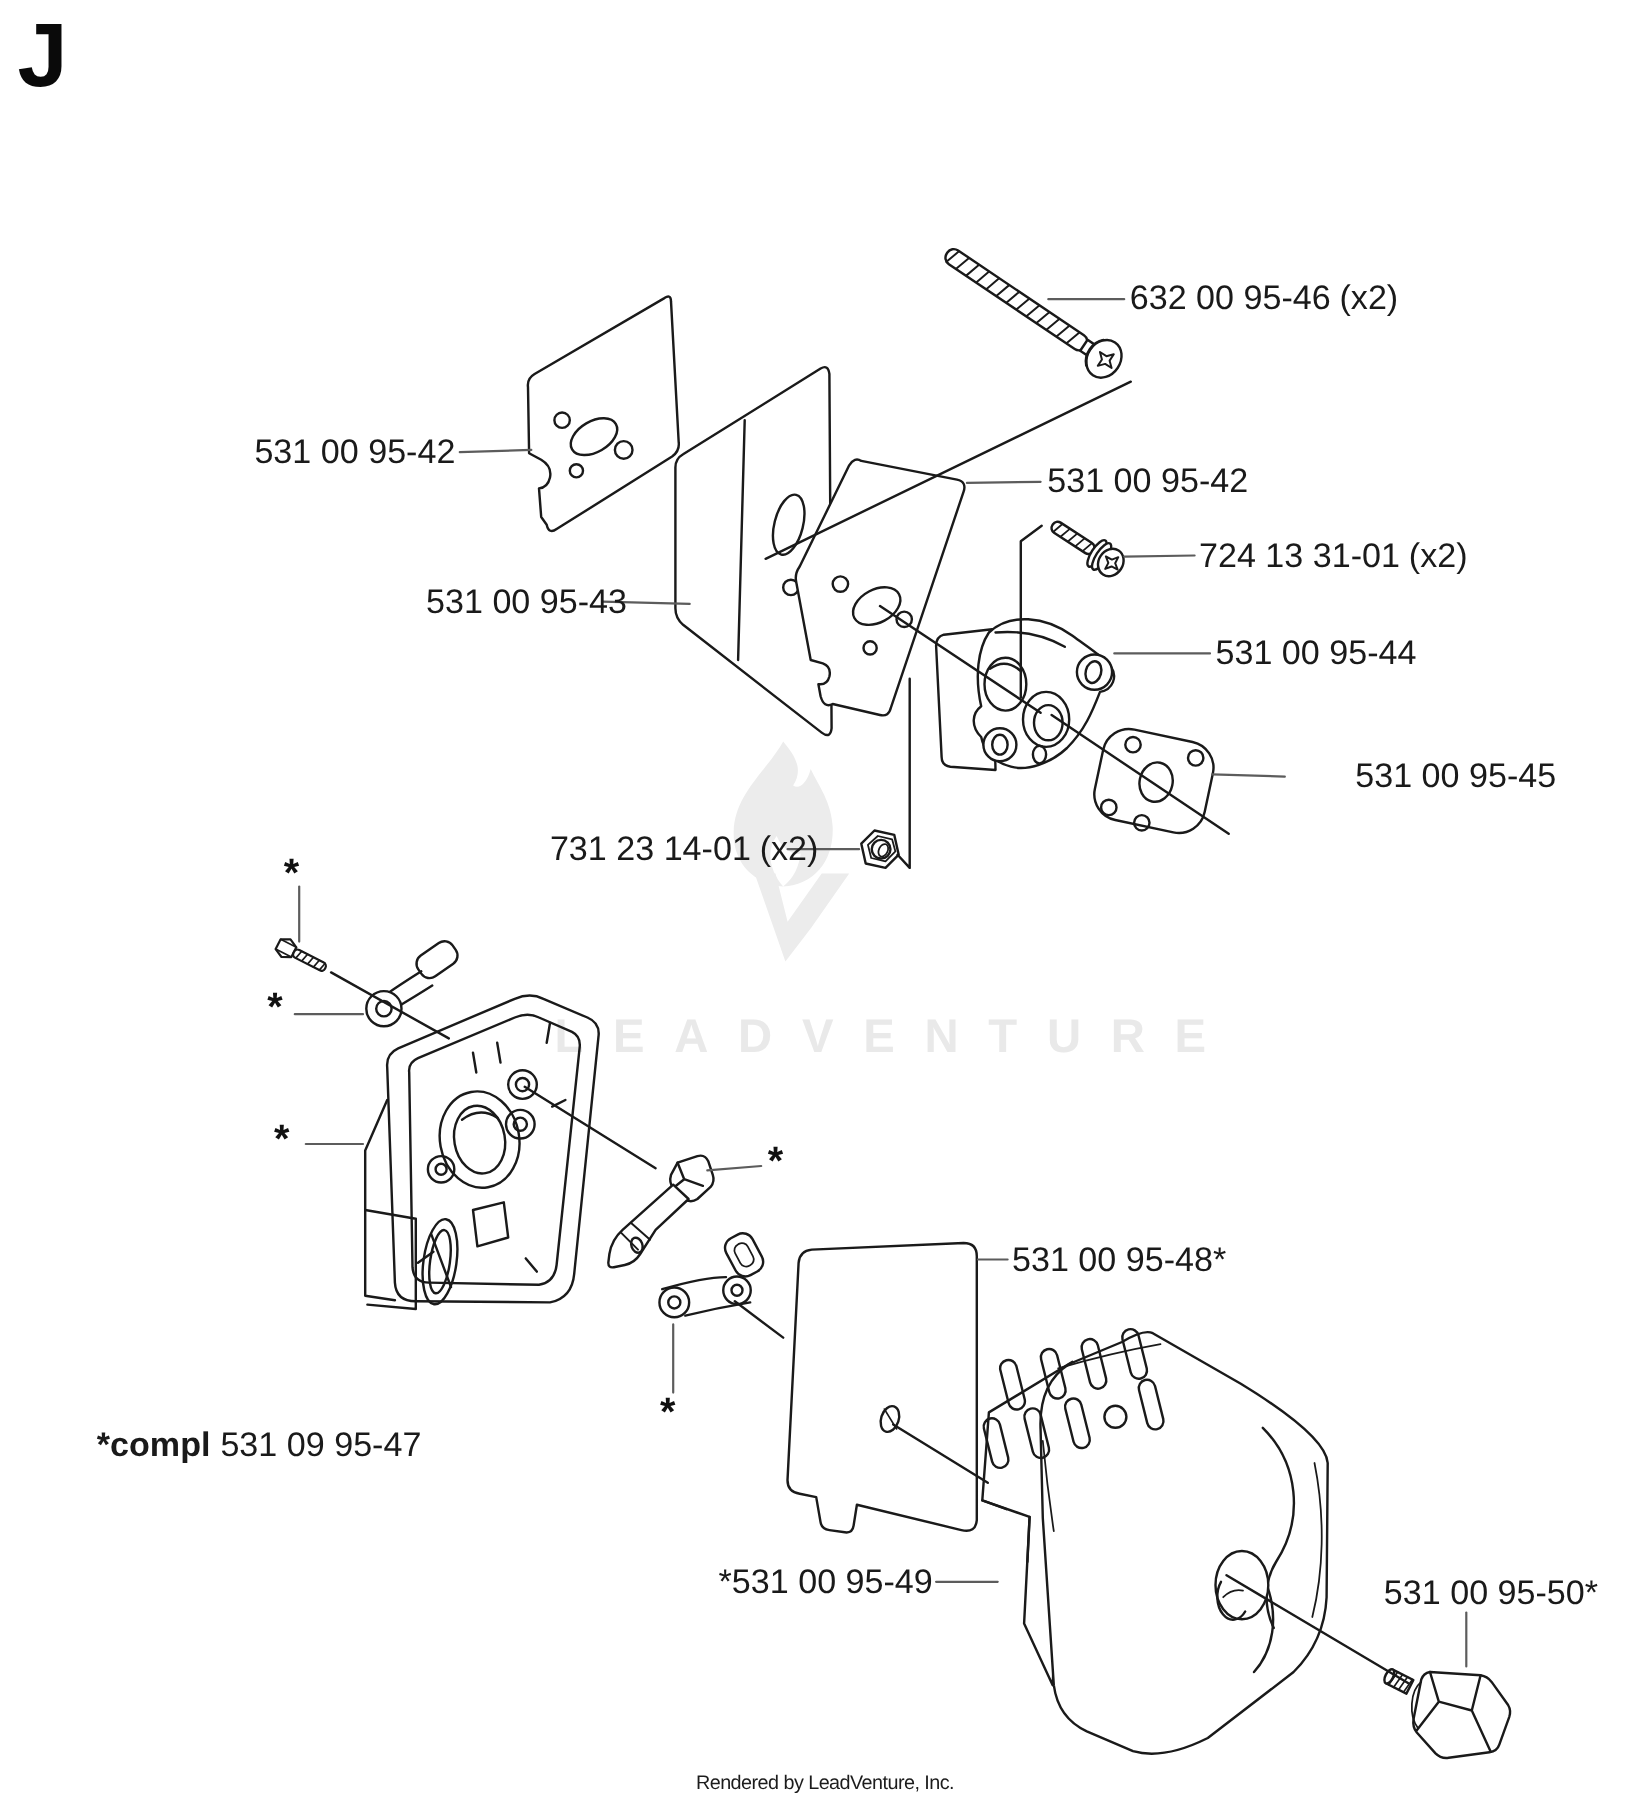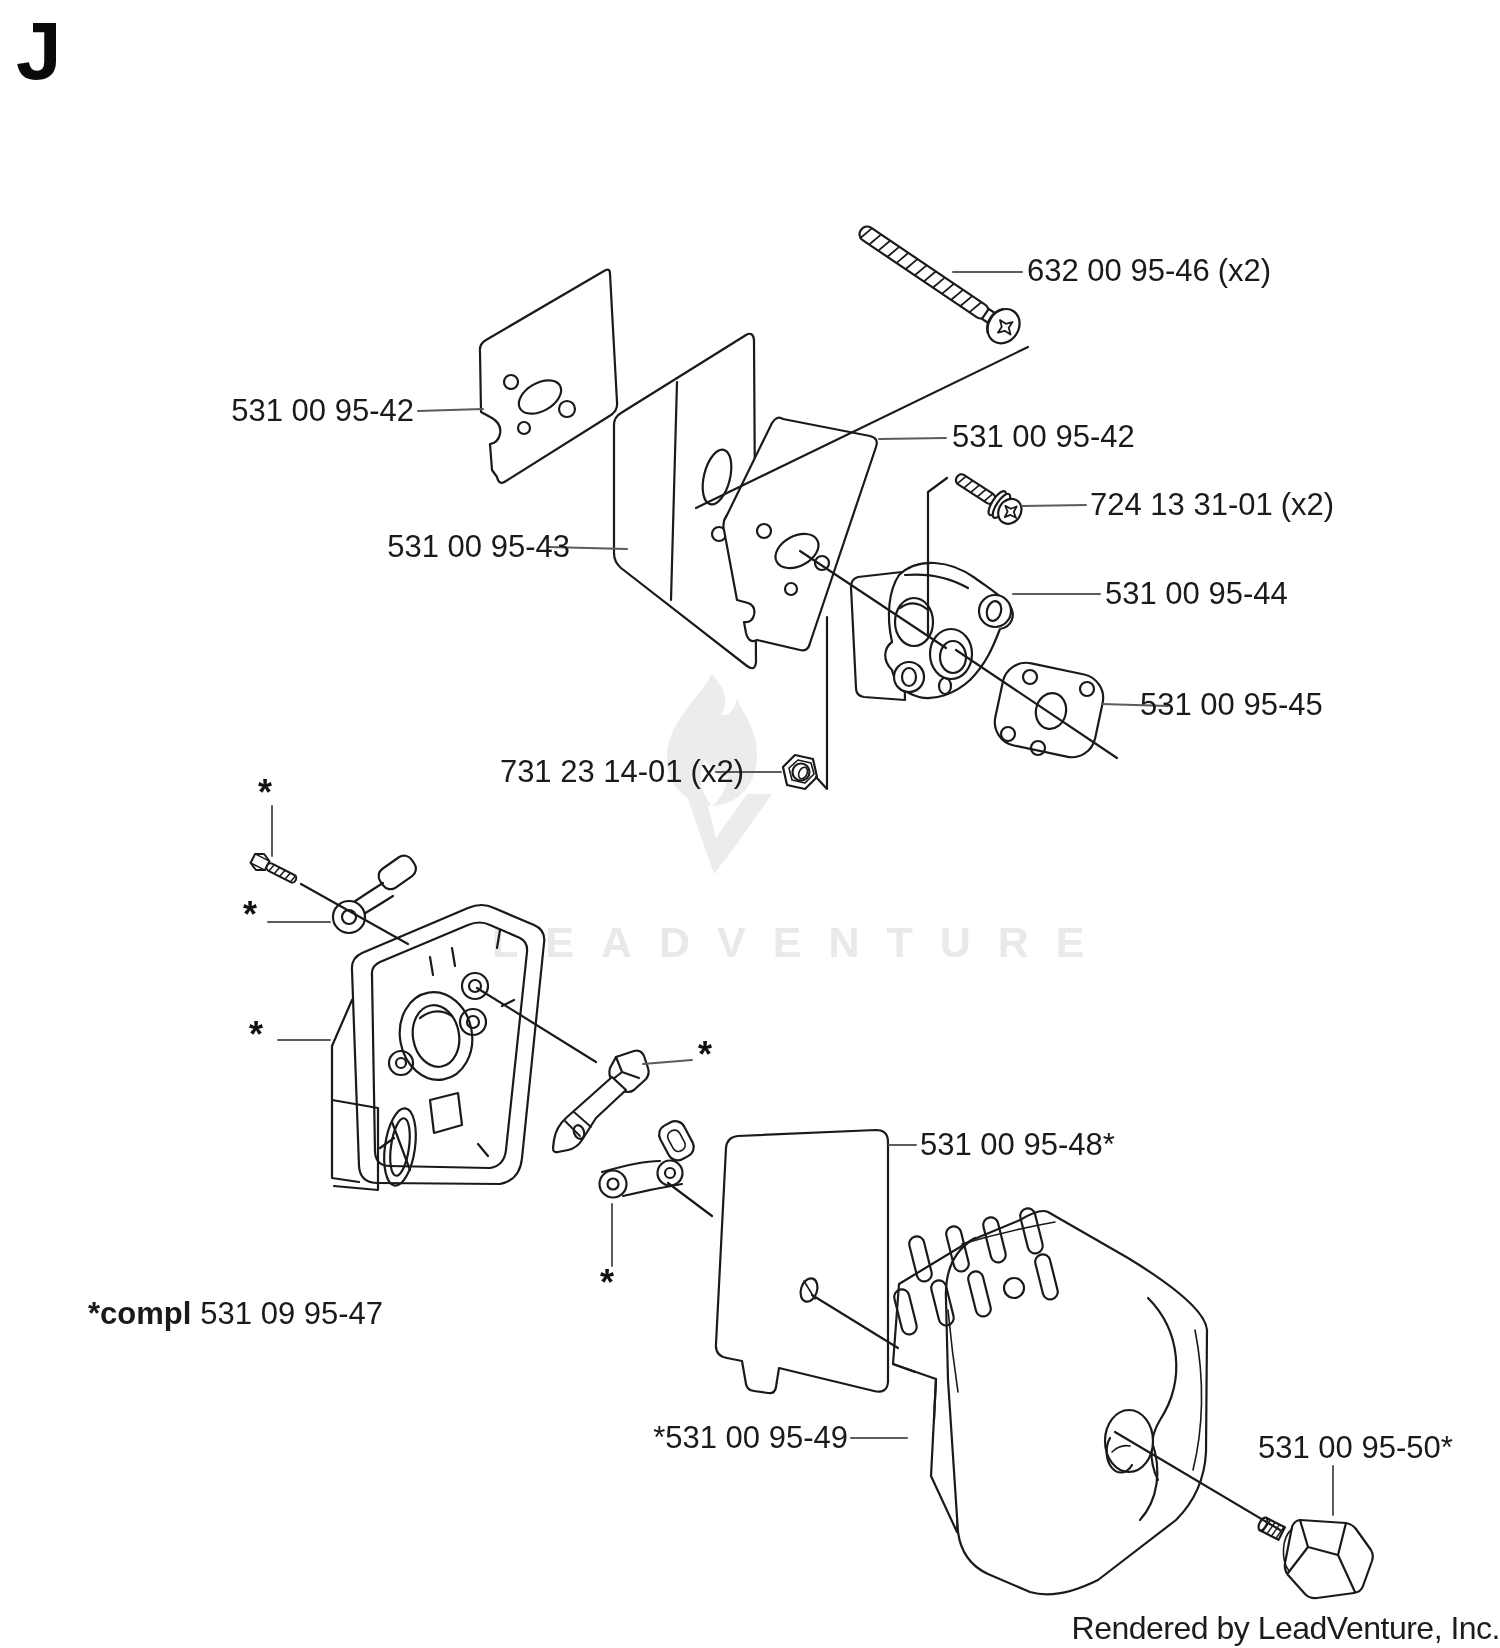--- a/index.html
+++ b/index.html
@@ -5,23 +5,23 @@
   html,body{margin:0;padding:0;background:#fff;}
   body{width:1500px;height:1648px;position:relative;overflow:hidden;
        font-family:"Liberation Sans", sans-serif;color:#1a1a1a;}
   #stage{position:absolute;inset:0;width:1500px;height:1648px;}
   svg{position:absolute;left:0;top:0;}
   .label{position:absolute;font-size:31px;line-height:34px;white-space:nowrap;color:#1a1a1a;}
   .label .b{font-weight:normal;margin-left:8px;}
   .label .bp{font-weight:bold;margin-right:9px;margin-top:10px;}
   .ast{position:absolute;font-size:36px;font-weight:bold;line-height:30px;color:#111;}
   #page-letter{position:absolute;left:16px;top:4px;font-size:82px;font-weight:bold;color:#0a0a0a;}
-  #watermark-text{position:absolute;left:492px;top:918px;font-size:43px;font-weight:600;
+  #watermark-text{position:absolute;left:504px;top:918px;font-size:43px;font-weight:600;
                   letter-spacing:27px;color:#e9e9e9;}
-  #footer{position:absolute;left:0;right:0;top:1610px;text-align:right;font-size:32px;
+  #footer{position:absolute;left:0;right:0;top:1610px;text-align:center;font-size:18px;
           color:#1c1c1c;letter-spacing:-0.5px;}
 </style>
 </head>
 <body>
 
 <div id="stage">
 
   <div id="watermark-text">LEADVENTURE</div>
 
   <svg width="1500" height="1648" viewBox="0 0 1500 1648" stroke-linecap="round" stroke-linejoin="round">
@@ -270,21 +270,21 @@
   </div>
 
   <div class="label" style="right:930px;top:530px">
     <span>531 00 95-43</span>
   </div>
 
   <div class="label" style="left:1105px;top:577px">
     <span>531 00 95-44</span>
   </div>
 
-  <div class="label" style="left:1140px;top:688px">
+  <div class="label" style="left:1232px;top:688px">
     <span>531 00 95-45</span>
   </div>
 
   <div class="label" style="right:756px;top:755px">
     <span>731 23 14-01</span><span class="b">(x2)</span>
   </div>
 
   <div class="label" style="left:920px;top:1128px">
     <span>531 00 95-48*</span>
   </div>

